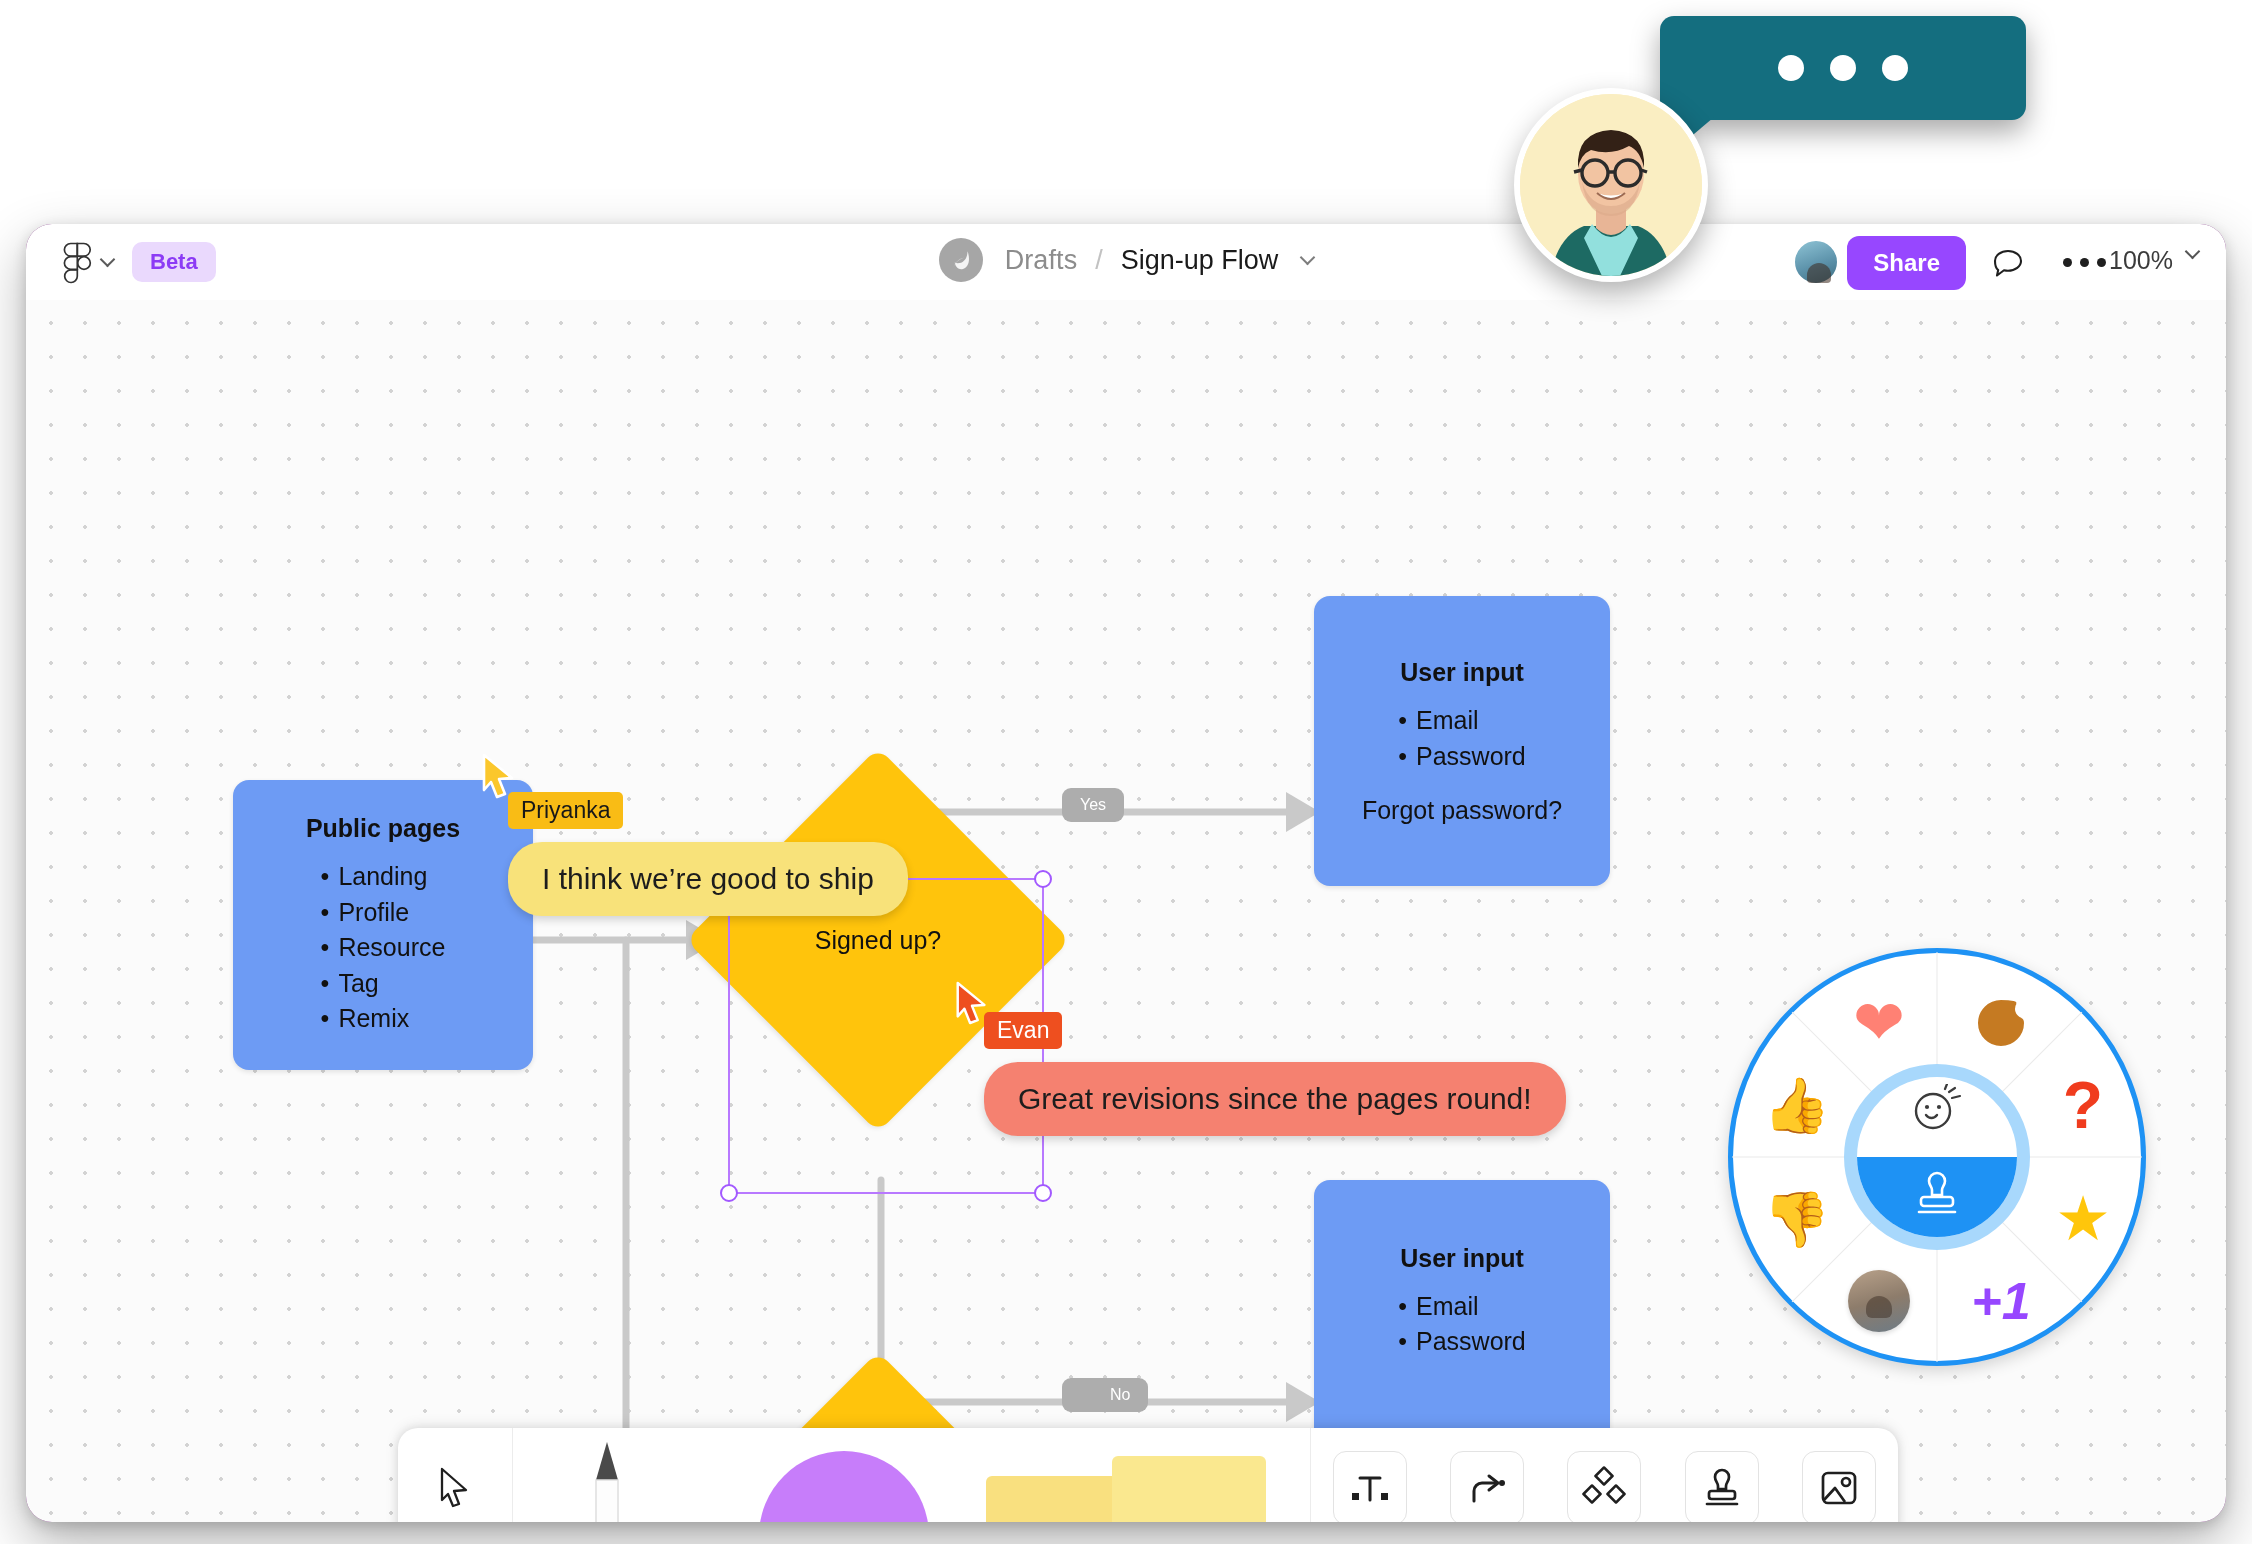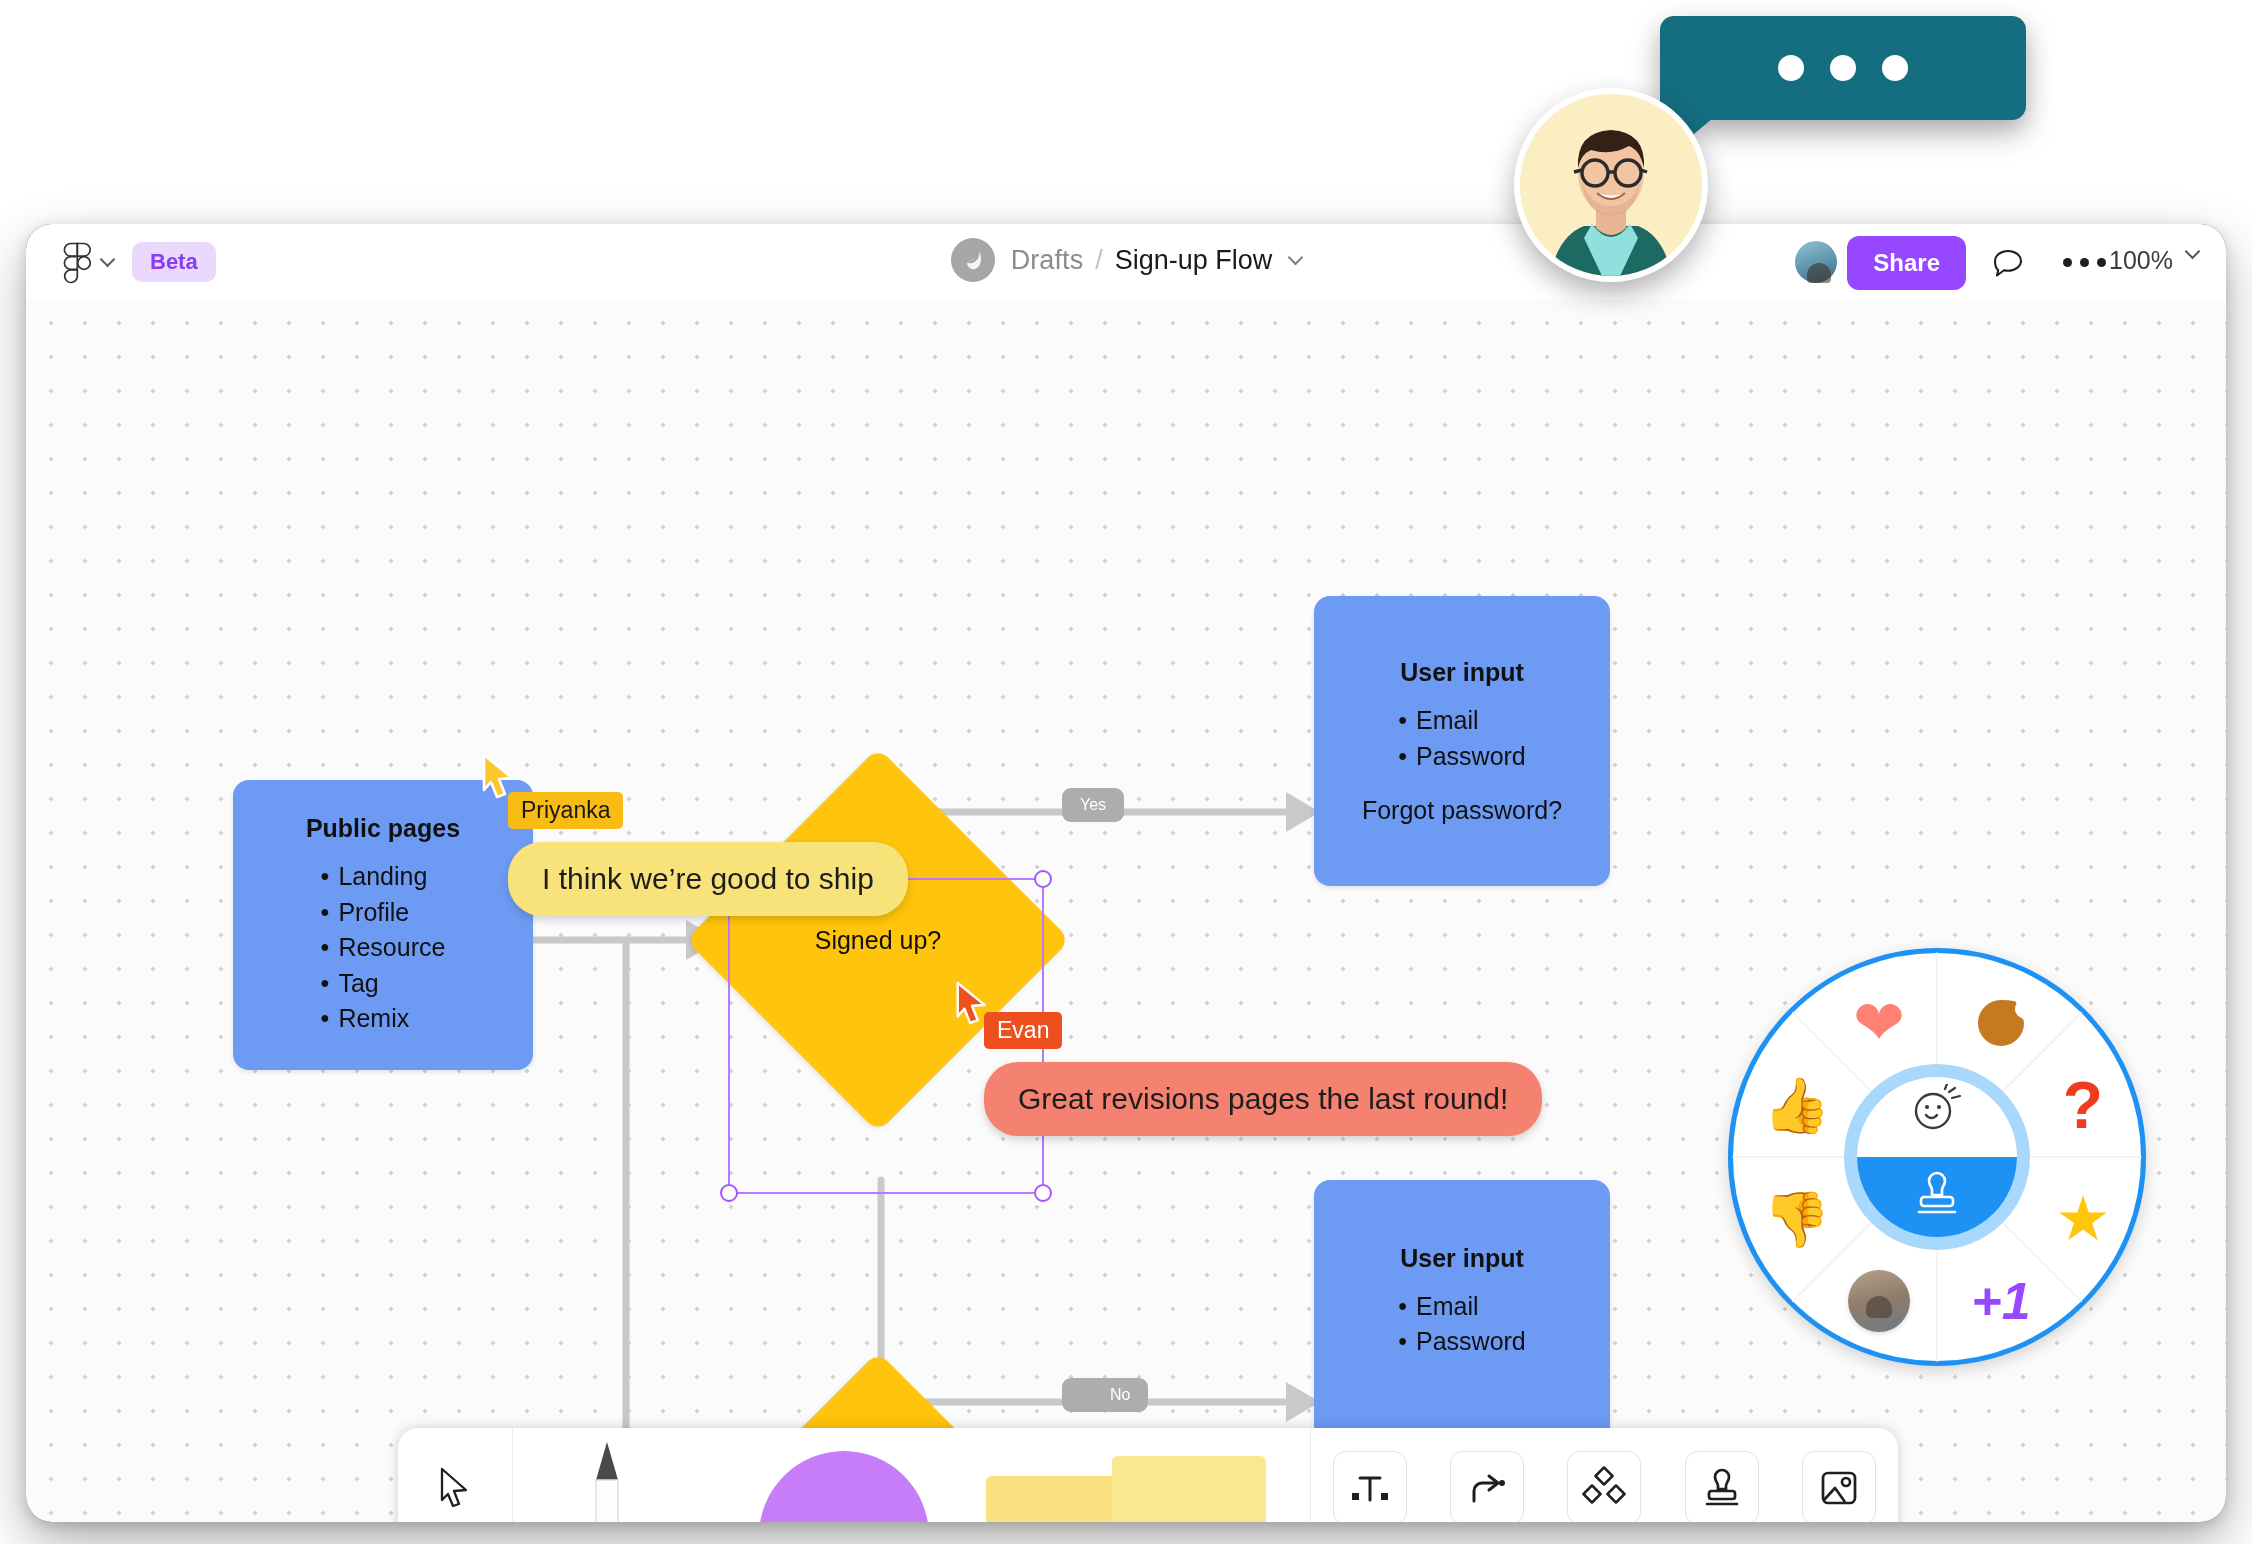--- a/index.html
+++ b/index.html
@@ -39,21 +39,21 @@
   .beta-badge {
     position: absolute; left: 106px; top: 18px;
     height: 40px; padding: 0 18px;
     display: flex; align-items: center;
     background: #ead9fd; color: #8c3bf5;
     border-radius: 10px;
     font-size: 22px; font-weight: 700;
   }
   .breadcrumb {
     position: absolute; left: 0; right: 0; top: 14px;
-    display: flex; align-items: center; justify-content: center; gap: 0;
+    display: flex; align-items: center; justify-content: center; gap: 6px;
     pointer-events: none;
   }
   .doc-avatar {
     width: 44px; height: 44px; border-radius: 50%;
     background: #a6a6a6; margin-right: 16px;
     display: flex; align-items: center; justify-content: center;
     flex: none;
   }
   .bc-text { font-size: 27px; color: #8c8c8c; letter-spacing: .1px; }
   .bc-sep { font-size: 27px; color: #c2c2c2; margin: 0 12px; }
@@ -388,21 +388,21 @@
       </div>
       <div class="cursor-name" style="left:482px; top:492px; background:#f9bc15; color:#181818;">Priyanka</div>
       <div class="chat-bubble" style="left:482px; top:542px; background:#f8e27a;">I think we’re good to ship</div>
 
       <div class="cursor-grp" style="left:926px; top:680px;">
         <svg width="40" height="46" viewBox="0 0 42 48">
           <path d="M6 3 L34 26 L21 27 L27 42 L19 45 L13 30 L6 38 Z" fill="#ee4f1f" stroke="#ffffff" stroke-width="2.6" stroke-linejoin="round"></path>
         </svg>
       </div>
       <div class="cursor-name" style="left:958px; top:712px; background:#ee4f1f; color:#ffffff;">Evan</div>
-      <div class="chat-bubble" style="left:958px; top:762px; background:#f58170;">Great revisions pages the last round!</div>
+      <div class="chat-bubble" style="left:958px; top:762px; background:#f58170;">Great revisions since the pages round!</div>
 
       <div class="wheel" style="left:1702px; top:648px;">
         <div class="wheel-div" style="transform:translate(-50%,-50%) rotate(0deg);"></div>
         <div class="wheel-div" style="transform:translate(-50%,-50%) rotate(45deg);"></div>
         <div class="wheel-div" style="transform:translate(-50%,-50%) rotate(90deg);"></div>
         <div class="wheel-div" style="transform:translate(-50%,-50%) rotate(135deg);"></div>
 
         <div class="wheel-item" style="left:146px; top:70px;">
           <span style="color:#ff8174; font-size:62px;">❤</span>
         </div>

